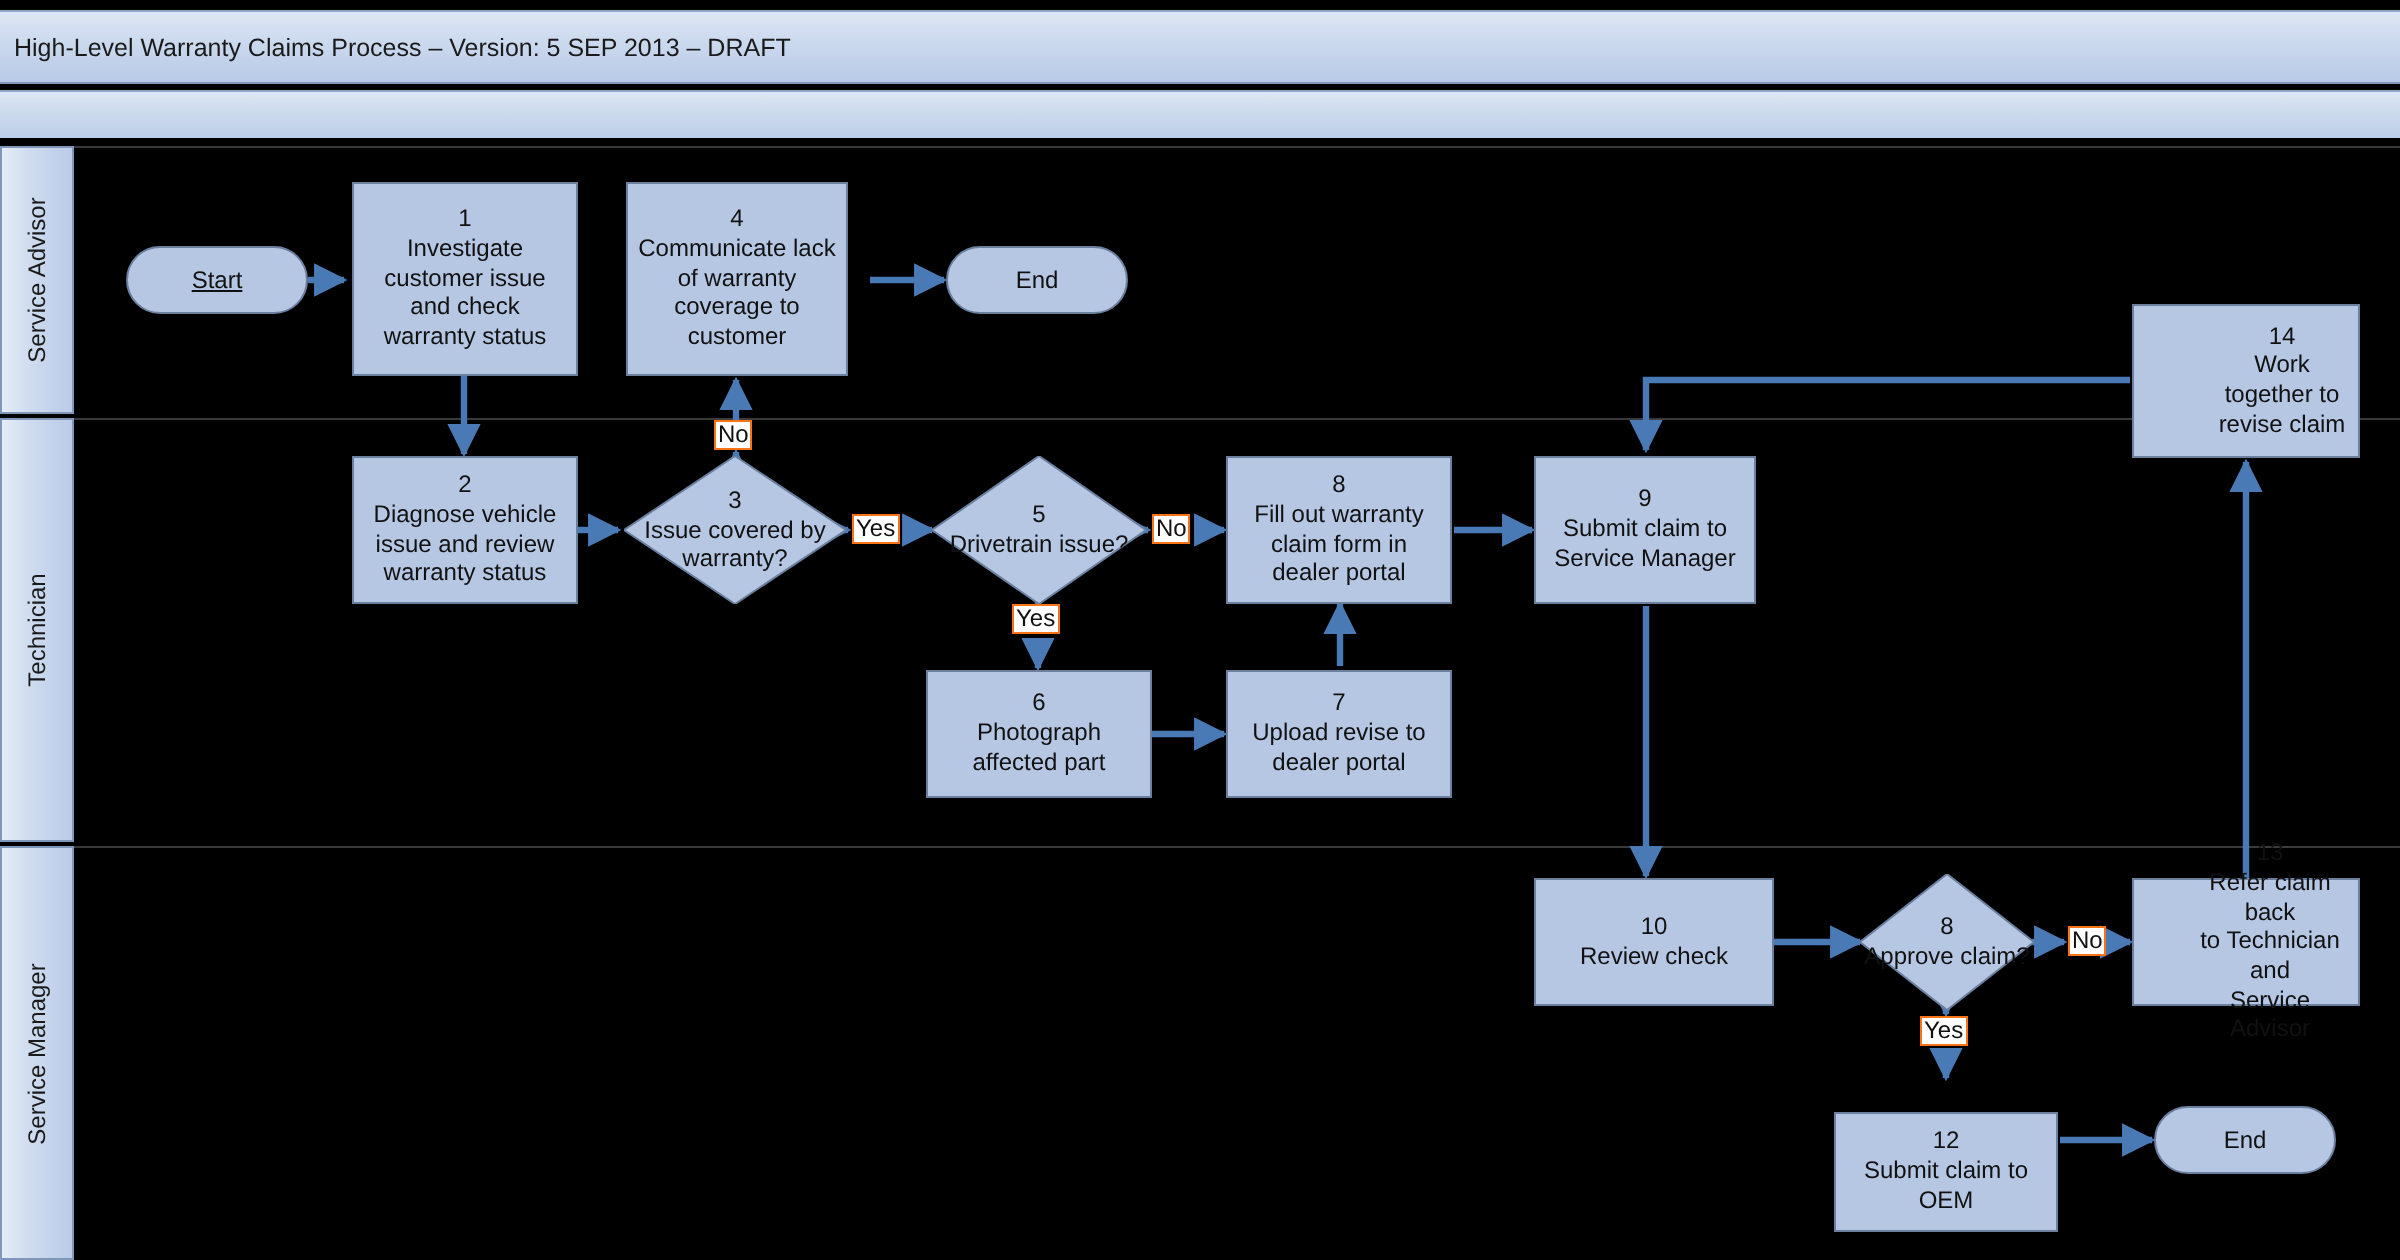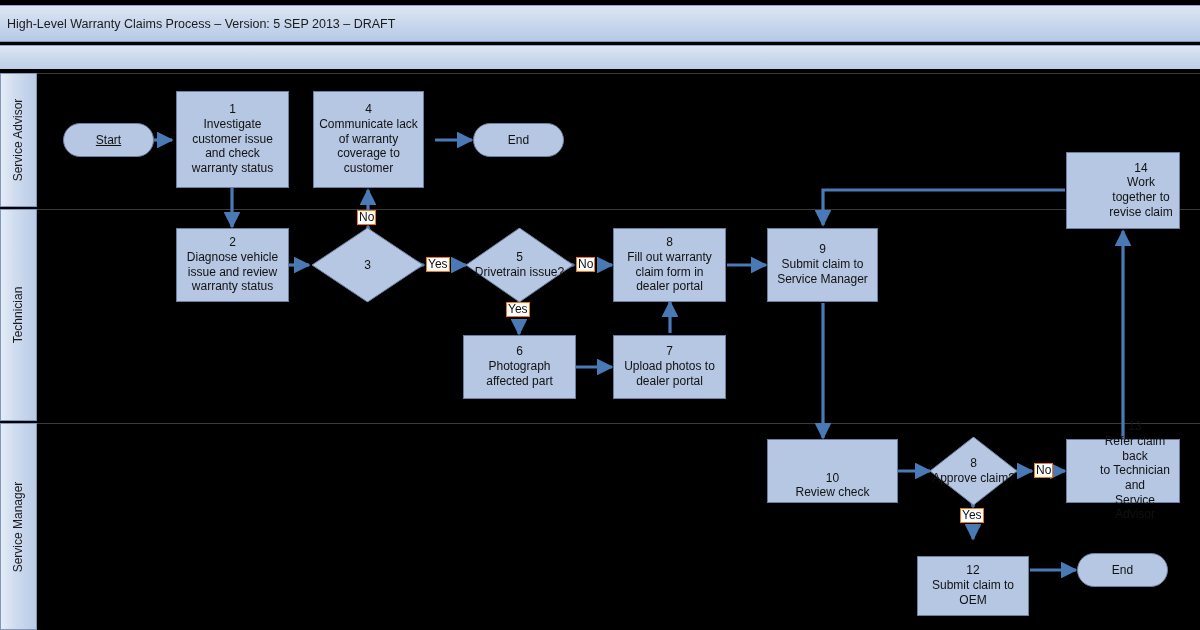--- a/index.html
+++ b/index.html
@@ -235,20 +235,22 @@
 issue and review
 warranty status</span>
   </div>
 
   <div class="diamond-wrap" style="left:312px; top:228px; width:111px; height:74px;">
     <svg class="diamond-shape" viewBox="0 0 111 74" preserveAspectRatio="none">
       <polygon points="55.5,0 111,37 55.5,74 0,37" fill="#b6c7e3" stroke="#6b7f9e" stroke-width="1"></polygon>
     </svg>
     <div class="diamond-text">
       <span class="num">3</span>
+      <span class="label">Issue covered
+by warranty?</span>
     </div>
   </div>
 
   <div class="diamond-wrap" style="left:466px; top:228px; width:107px; height:74px;">
     <svg class="diamond-shape" viewBox="0 0 107 74" preserveAspectRatio="none">
       <polygon points="53.5,0 107,37 53.5,74 0,37" fill="#b6c7e3" stroke="#6b7f9e" stroke-width="1"></polygon>
     </svg>
     <div class="diamond-text">
       <span class="num">5</span>
       <span class="label">Drivetrain
@@ -276,25 +278,25 @@
   </div>
 
   <div class="node" style="left:463px; top:335px; width:113px; height:64px;">
     <span class="num">6</span>
     <span class="label">Photograph
 affected part</span>
   </div>
 
   <div class="node" style="left:613px; top:335px; width:113px; height:64px;">
     <span class="num">7</span>
-    <span class="label">Upload photos to
+    <span class="label">Upload revise to
 dealer portal</span>
   </div>
 
-  <div class="node" style="left:767px; top:439px; width:131px; height:64px;justify-content:flex-end;">
+  <div class="node" style="left:767px; top:439px; width:120px; height:64px;">
     <span class="num">10</span>
     <span class="label">Review check</span>
   </div>
 
   <div class="diamond-wrap" style="left:930px; top:437px; width:87px; height:68px;">
     <svg class="diamond-shape" viewBox="0 0 87 68" preserveAspectRatio="none">
       <polygon points="43.5,0 87,34 43.5,68 0,34" fill="#b6c7e3" stroke="#6b7f9e" stroke-width="1"></polygon>
     </svg>
     <div class="diamond-text">
       <span class="num">8</span>

